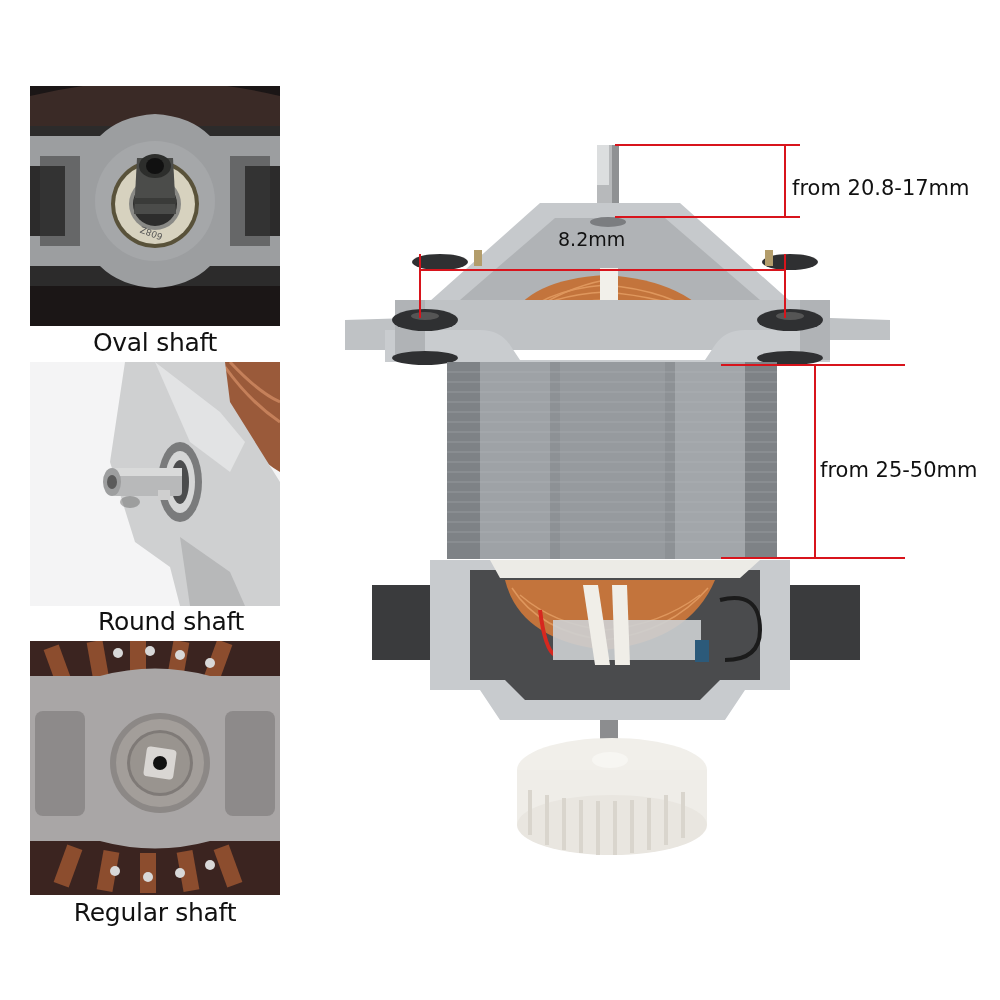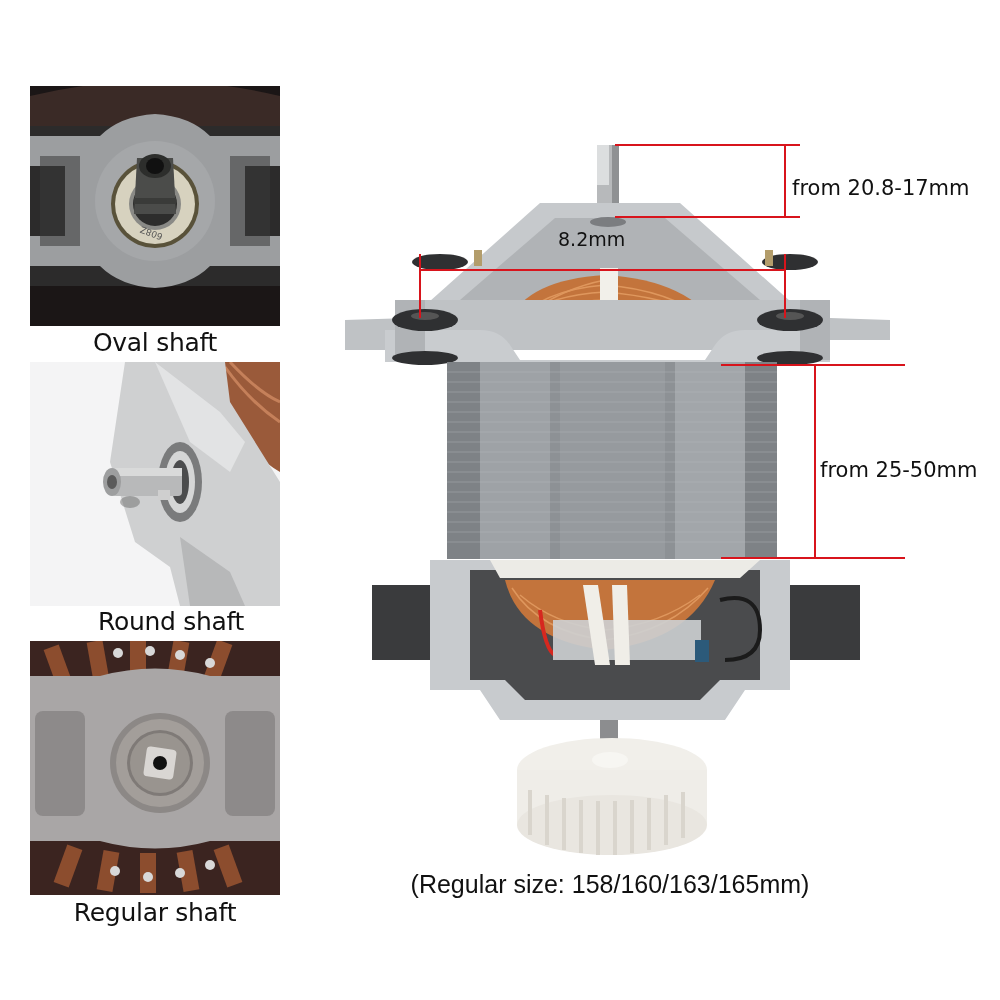--- a/index.html
+++ b/index.html
@@ -240,14 +240,13 @@
     <line x1="721" y1="558" x2="905" y2="558"></line>
     <line x1="815" y1="365" x2="815" y2="558"></line>
   </g>
 </svg>
 
 <div class="dim-label" style="left:792px;top:176px;font-size:21px;">from 20.8-17mm</div>
 <div class="dim-label" style="left:558px;top:228px;font-size:19px;">8.2mm</div>
 <div class="dim-label" style="left:820px;top:458px;font-size:21px;">from 25-50mm</div>
 
 <div class="bottom-note" style="top:868px;">
-  <div>(Regular size: 158/160/163/165mm)</div>
 </div>
 
 </body></html>

